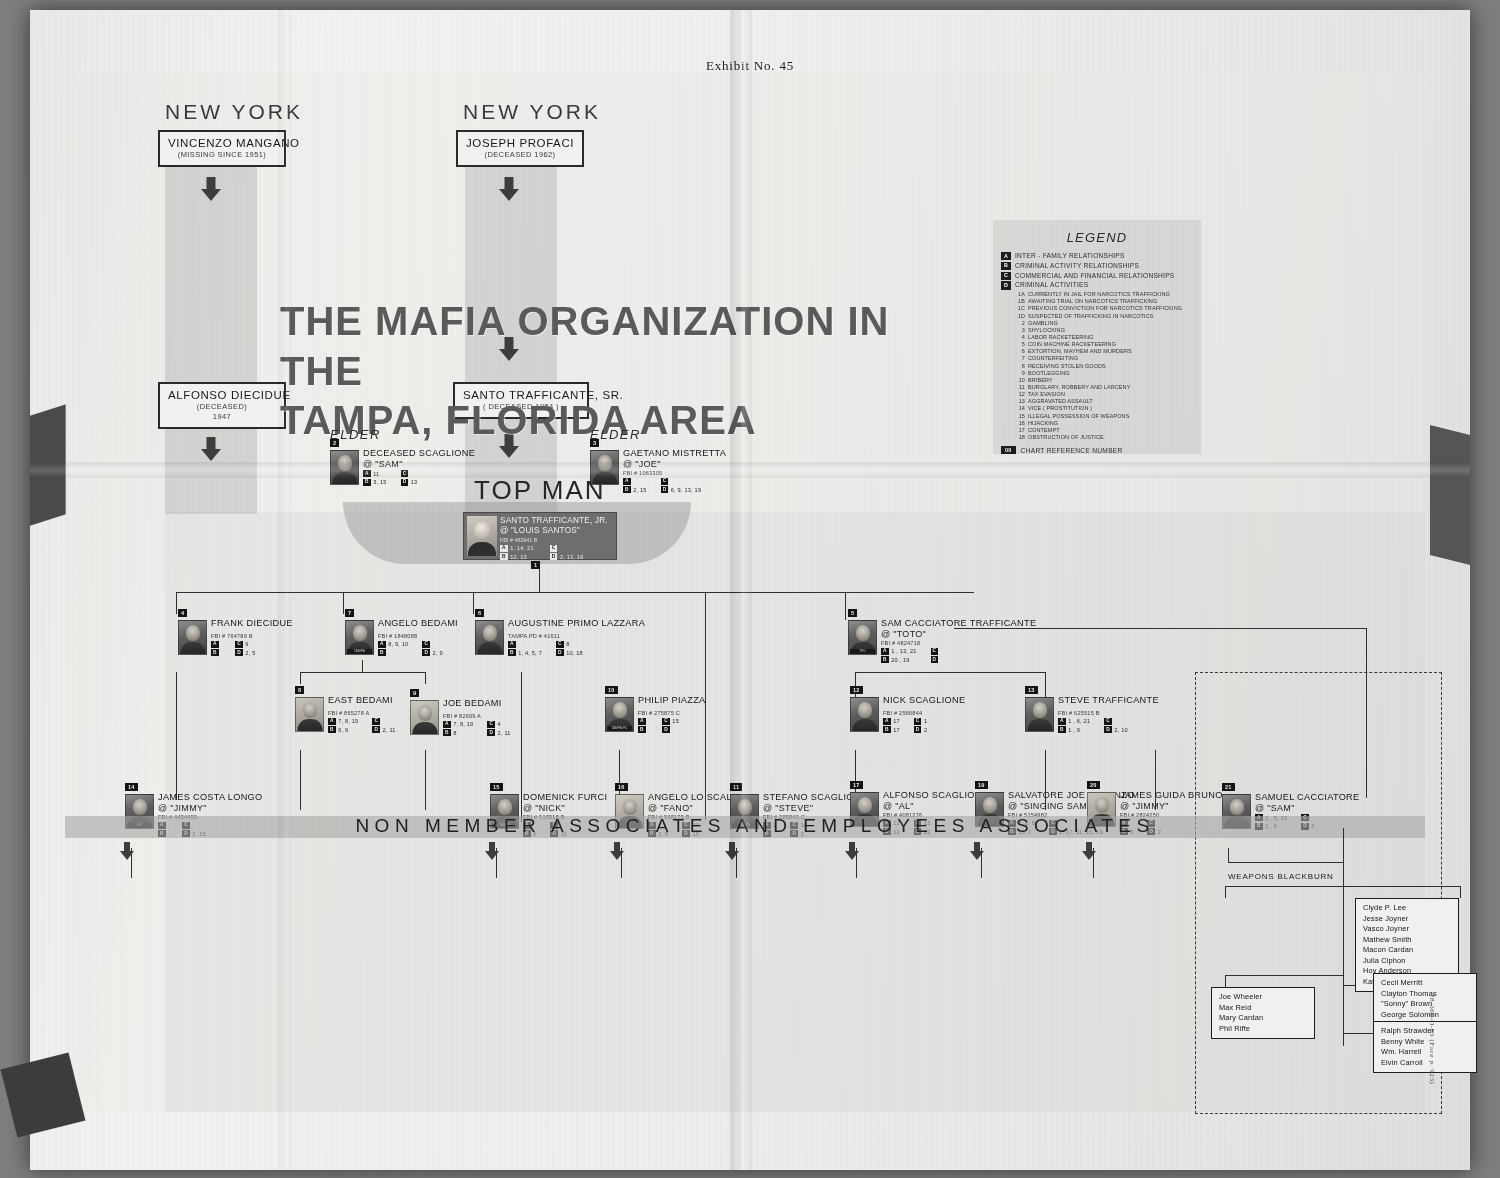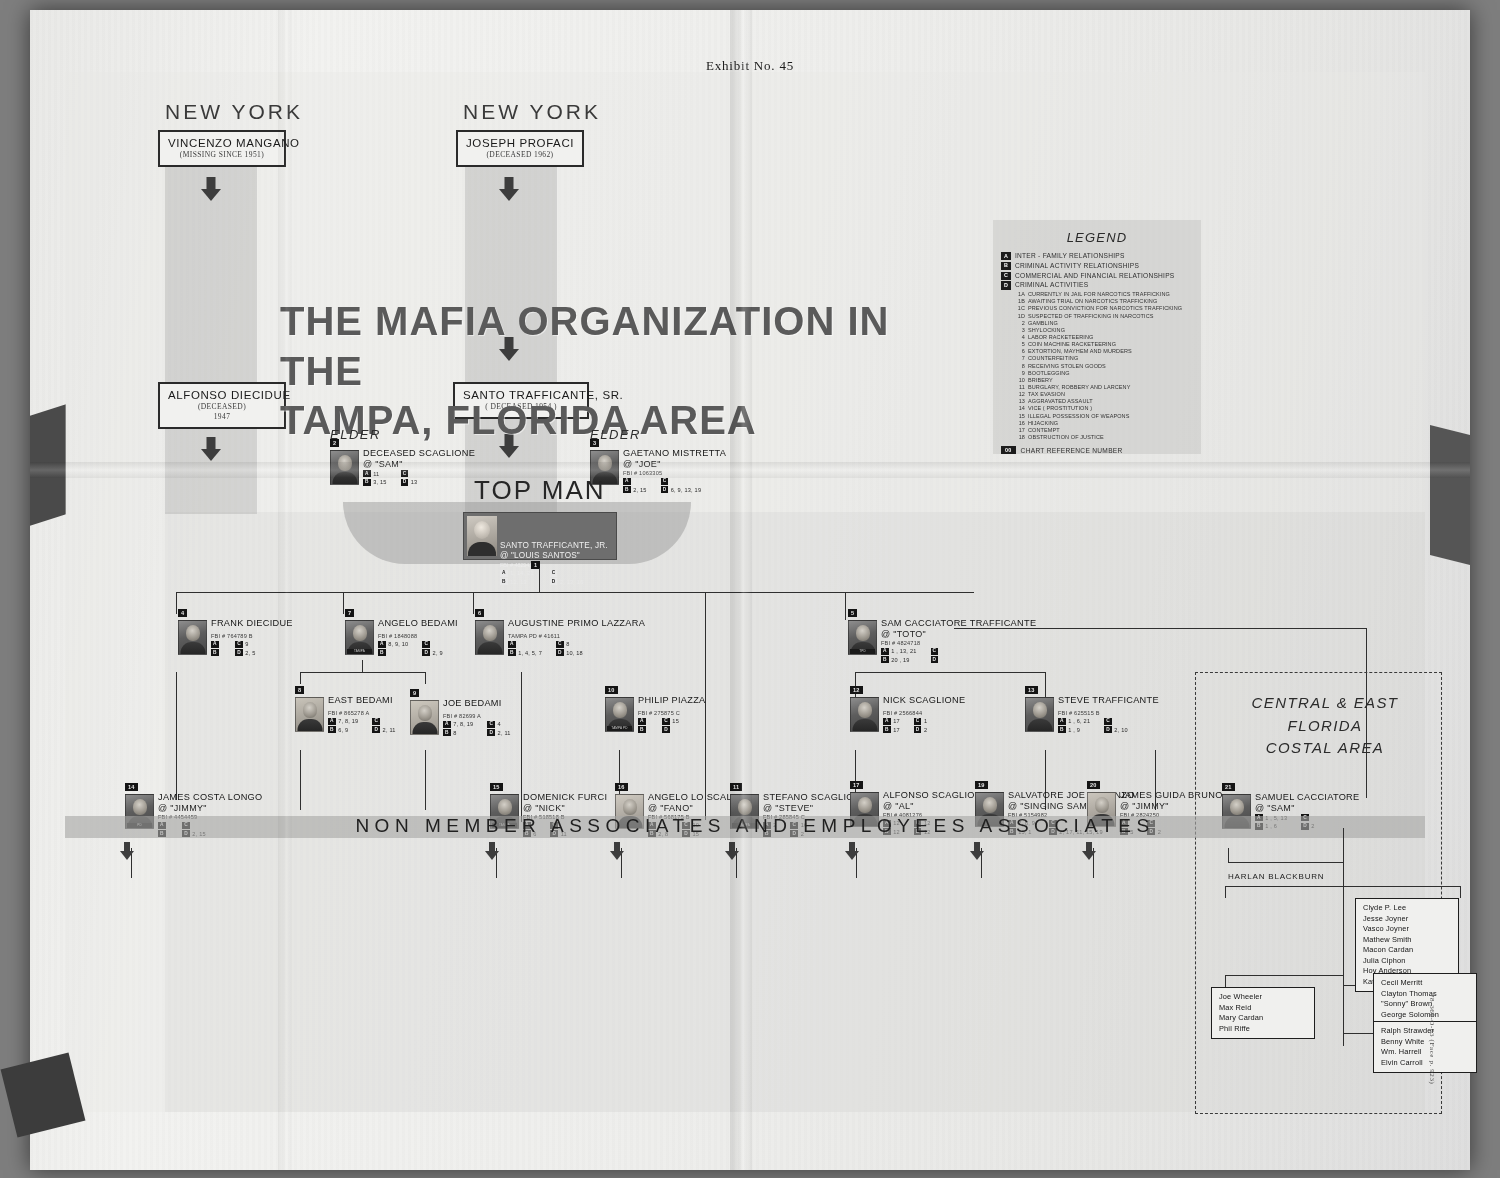--- a/index.html
+++ b/index.html
@@ -36,21 +36,21 @@
     background:rgba(233,233,230,.35);}
 
   .gband{position:absolute;background:rgba(150,150,150,.30);}
 
   .city{position:absolute;font-size:21px;letter-spacing:3px;color:#3a3a3a;
     font-family:"Liberation Sans",sans-serif;white-space:nowrap;}
 
   .nbox{position:absolute;border:2px solid #2a2a2a;background:#f1f1ef;
     text-align:center;padding:5px 8px 6px;}
   .nbox .nm{font-size:11.5px;letter-spacing:.6px;color:#1a1a1a;white-space:nowrap;}
-  .nbox .sub{font-size:7.5px;letter-spacing:.4px;color:#3a3a3a;margin-top:1px;font-family:Liberation Serif, serif;}
+  .nbox .sub{font-size:7.5px;letter-spacing:.4px;color:#3a3a3a;margin-top:1px;}
 
   .arrow{position:absolute;width:0;height:0;}
   .arrow i{position:absolute;left:50%;transform:translateX(-50%);}
   .arrow .stem{width:9px;height:12px;background:#3d3d3d;top:0;}
   .arrow .head{top:12px;border-left:10px solid transparent;border-right:10px solid transparent;
     border-top:12px solid #3d3d3d;width:0;height:0;}
 
   .title{position:absolute;left:215px;top:225px;width:680px;color:#5a5a5a;
     font-family:"Liberation Sans",sans-serif;font-weight:bold;font-size:40px;
     line-height:1.24;letter-spacing:1px;text-shadow:1px 1px 0 rgba(255,255,255,.5);}
@@ -373,21 +373,21 @@
       </div>
 
       <div class="fan"></div>
       <div class="topman">TOP MAN</div>
       <div style="position:absolute;left:398px;top:440px;width:152px;height:46px;background:#6e6e6e;border:1px solid #4a4a4a;">
         <div style="position:absolute;left:3px;top:3px;width:30px;height:40px;background:linear-gradient(165deg,#cfcac2,#8d8880);">
           <div style="position:absolute;left:50%;top:5px;transform:translateX(-50%);width:16px;height:18px;border-radius:50%;background:radial-gradient(circle at 45% 35%,#efe9e0,#a8a299);"></div>
           <div style="position:absolute;left:50%;bottom:0;transform:translateX(-50%);width:28px;height:14px;border-radius:12px 12px 0 0;background:#2e2e2e;"></div>
         </div>
         <div style="position:absolute;left:36px;top:3px;color:#efefef;">
-          <div style="font-size:8.2px;letter-spacing:.2px;margin-top:25px;">SANTO TRAFFICANTE, JR.</div>
+          <div style="font-size:8.2px;letter-spacing:.2px;">SANTO TRAFFICANTE, JR.</div>
           <div style="font-size:8.2px;letter-spacing:.2px;margin-top:1px;">@ "LOUIS SANTOS"</div>
           <div style="font-size:5.4px;margin-top:1.5px;opacity:.85;">FBI # 482941 B</div>
           <div class="codes" style="gap:16px;margin-top:2px;">
             <div class="codecol">
               <div class="crow" style="color:#e8e8e8;">
                   <span class="cb" style="background:#e8e8e8;color:#222;">A</span>
                   <span>1, 14, 21</span>
                 </div>
               <div class="crow" style="color:#e8e8e8;">
                   <span class="cb" style="background:#e8e8e8;color:#222;">B</span>
@@ -988,24 +988,20 @@
               <div class="crow">
                   <span class="cb">D</span>
                   <span>2</span>
                 </div>
             </div>
           </div>
         </div>
       </div>
 
       <div class="dashbox" style="left:1130px;top:600px;width:245px;height:440px;"></div>
-      <div class="region" style="left:1160px;top:620px;width:200px;">
-        <div>CENTRAL &amp; EAST FLORIDA</div>
-        <div>COSTAL AREA</div>
-      </div>
 
       <div class="p" style="left:1157px;top:722px;">
         <span class="num">21</span>
         <div class="photo">
             <div class="face"></div>
             <div class="body"></div>
           </div>
         <div class="info">
           <div class="pname">SAMUEL CACCIATORE</div>
           <div class="alias">@ "SAM"</div>
@@ -1072,21 +1068,21 @@
       </div>
     <div class="arrow" style="left:947px;top:832px;">
         <i class="stem" style="width:6px;height:9px;"></i>
         <i class="head" style="top:9px;border-left-width:7px;border-right-width:7px;border-top-width:9px;"></i>
       </div>
     <div class="arrow" style="left:1059px;top:832px;">
         <i class="stem" style="width:6px;height:9px;"></i>
         <i class="head" style="top:9px;border-left-width:7px;border-right-width:7px;border-top-width:9px;"></i>
       </div>
 
-    <div class="bbtitle" style="left:1198px;top:862px;">HARLAN BLACKBURN</div>
+    <div class="bbtitle" style="left:1198px;top:862px;">WEAPONS BLACKBURN</div>
     <div class="ln lnv" style="left:1313px;top:818px;height:42px;background:#2f2f2f;position:absolute;width:1px;"></div>
     <div class="ln lnh" style="left:1195px;top:876px;width:235px;background:#2f2f2f;position:absolute;height:1px;"></div>
     <div class="ln lnv" style="left:1313px;top:876px;height:160px;background:#2f2f2f;position:absolute;width:1px;"></div>
     <div class="ln lnv" style="left:1195px;top:876px;height:12px;background:#2f2f2f;position:absolute;width:1px;"></div>
     <div class="ln lnv" style="left:1430px;top:876px;height:12px;background:#2f2f2f;position:absolute;width:1px;"></div>
     <div class="ln lnh" style="left:1195px;top:965px;width:118px;background:#2f2f2f;position:absolute;height:1px;"></div>
     <div class="ln lnv" style="left:1195px;top:965px;height:12px;background:#2f2f2f;position:absolute;width:1px;"></div>
     <div class="ln lnh" style="left:1313px;top:975px;width:30px;background:#2f2f2f;position:absolute;height:1px;"></div>
     <div class="ln lnh" style="left:1313px;top:1023px;width:30px;background:#2f2f2f;position:absolute;height:1px;"></div>
 

